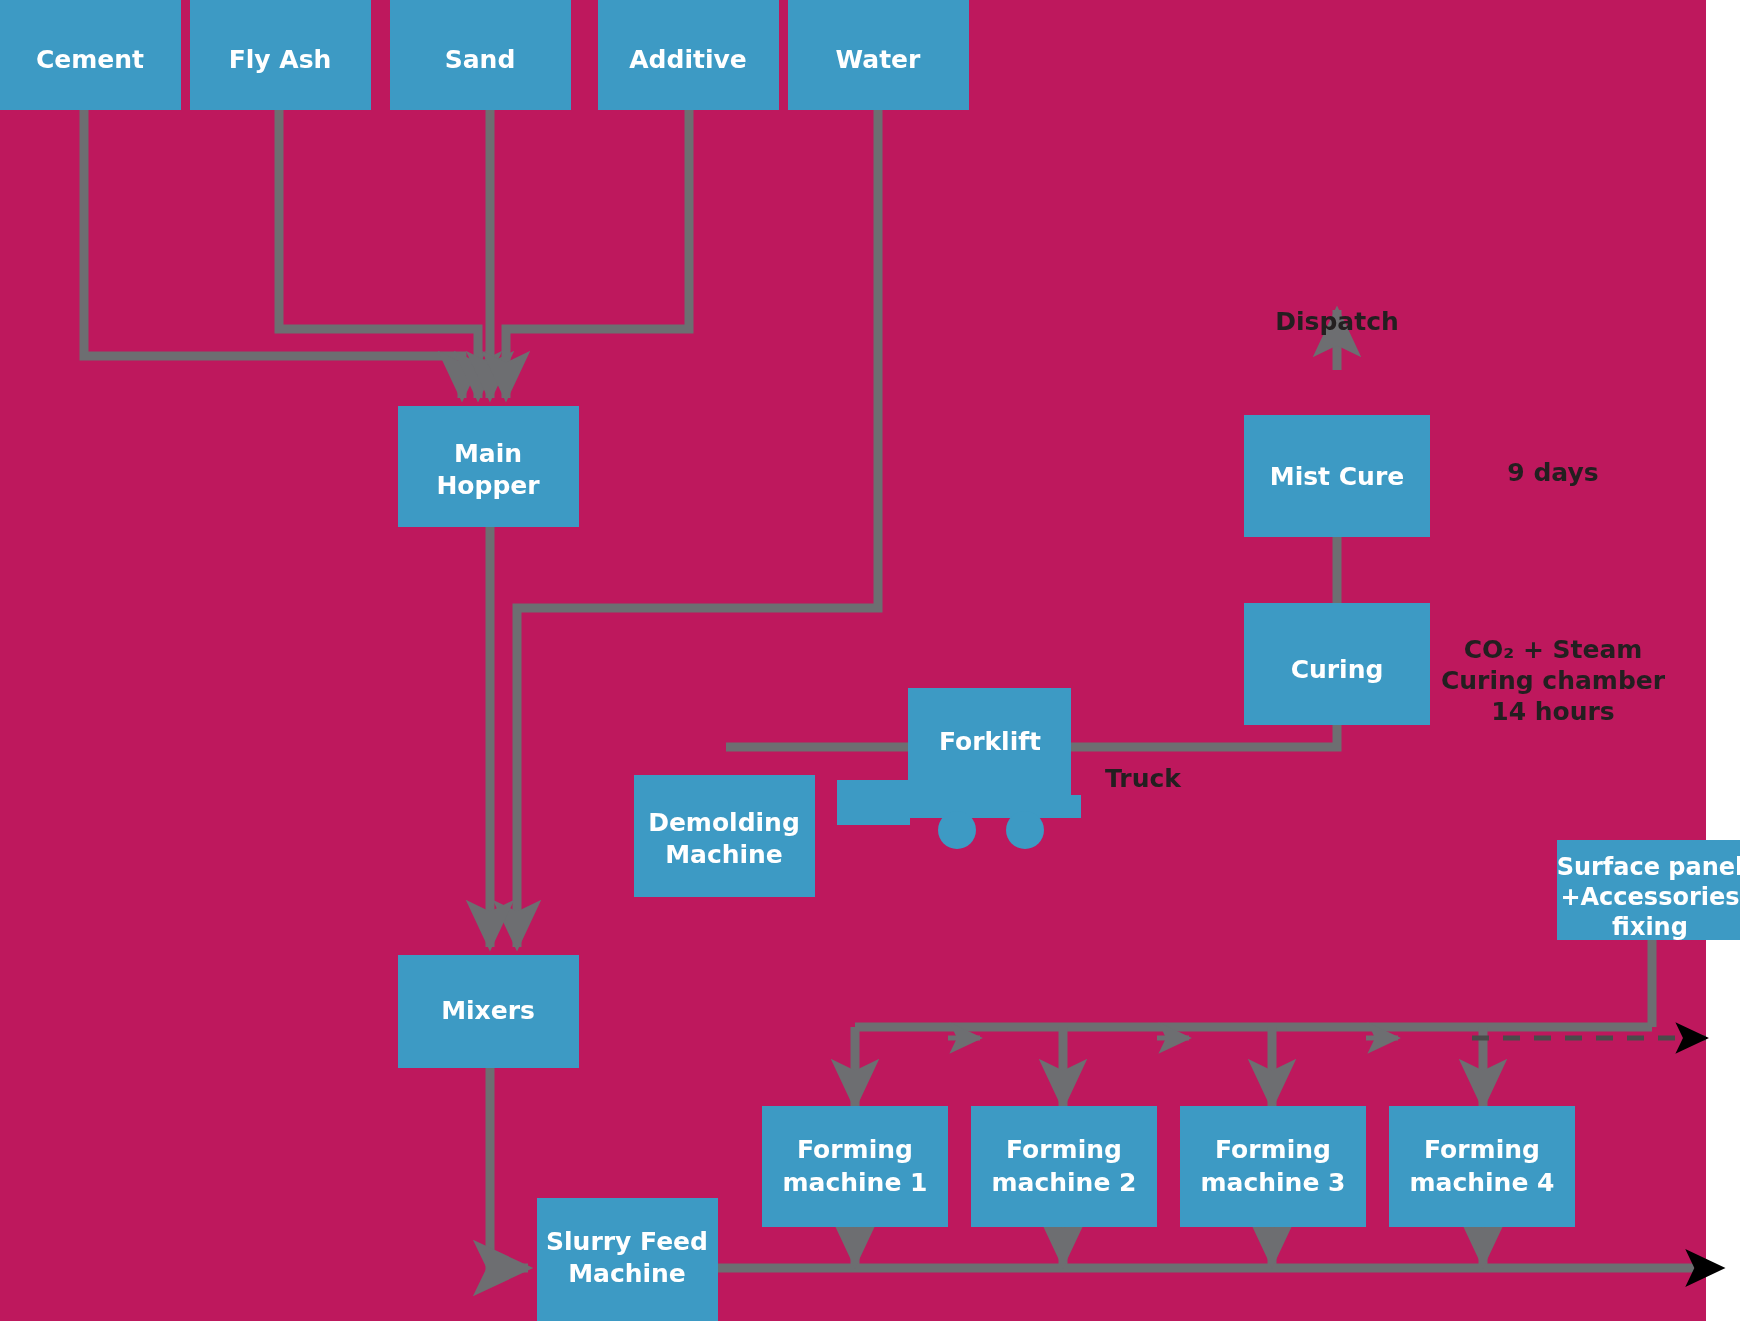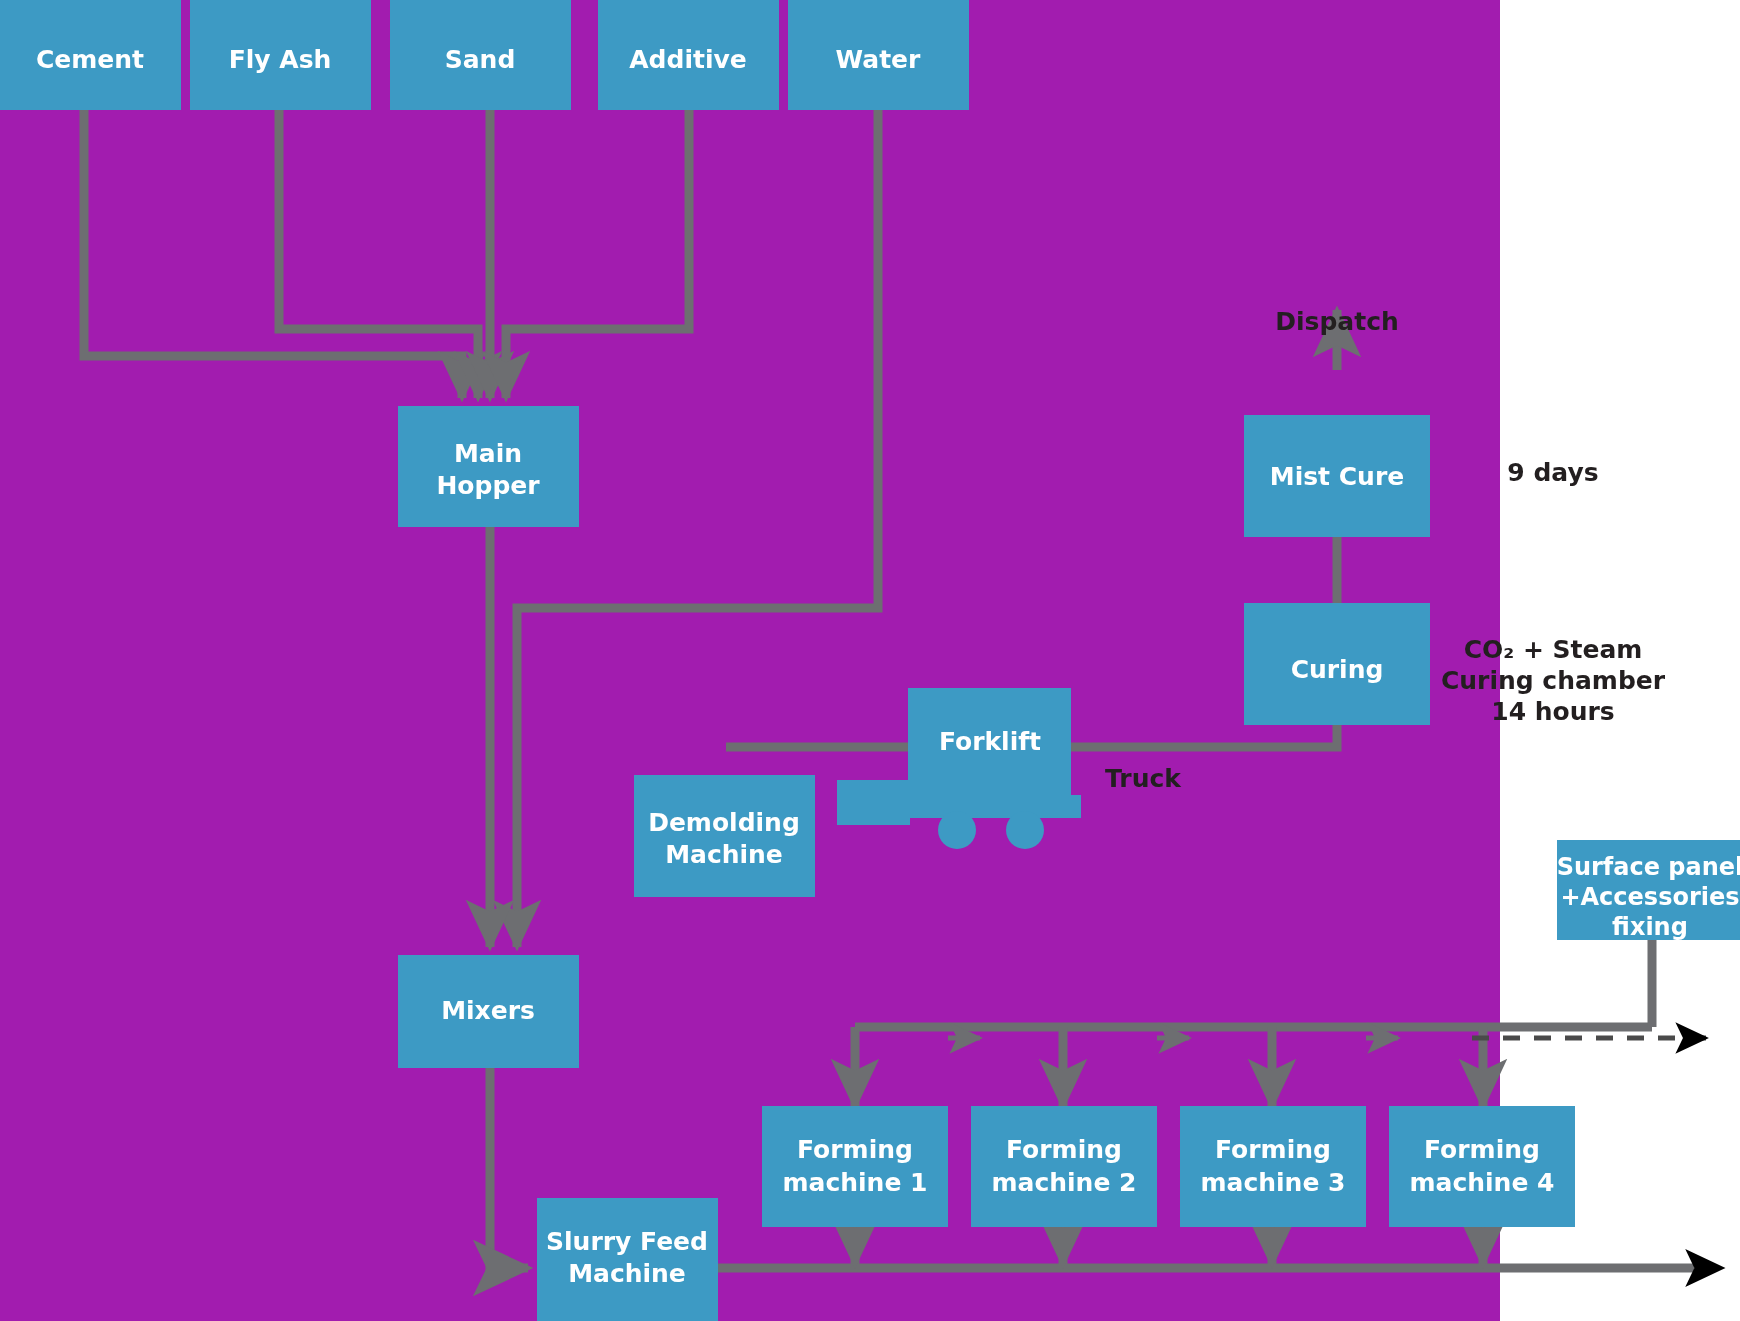--- a/index.html
+++ b/index.html
@@ -8,23 +8,23 @@
     background: #ffffff;
   }
   body {
     width: 1740px;
     height: 1321px;
     font-family: "DejaVu Sans", sans-serif;
     overflow: hidden;
   }
   #diagram-root {
     position: relative;
-    width: 1500px;
+    width: 1706px;
     height: 1321px;
-    background: #a21caf;
+    background: #be185d;
   }
   svg.flow {
     position: absolute;
     top: 0;
     left: 0;
     width: 1740px;
     height: 1321px;
   }
   .node-label {
     fill: #ffffff;

